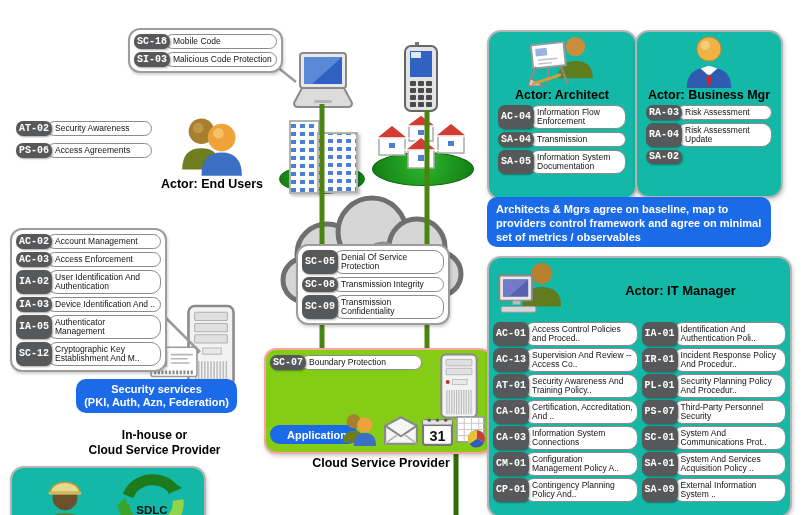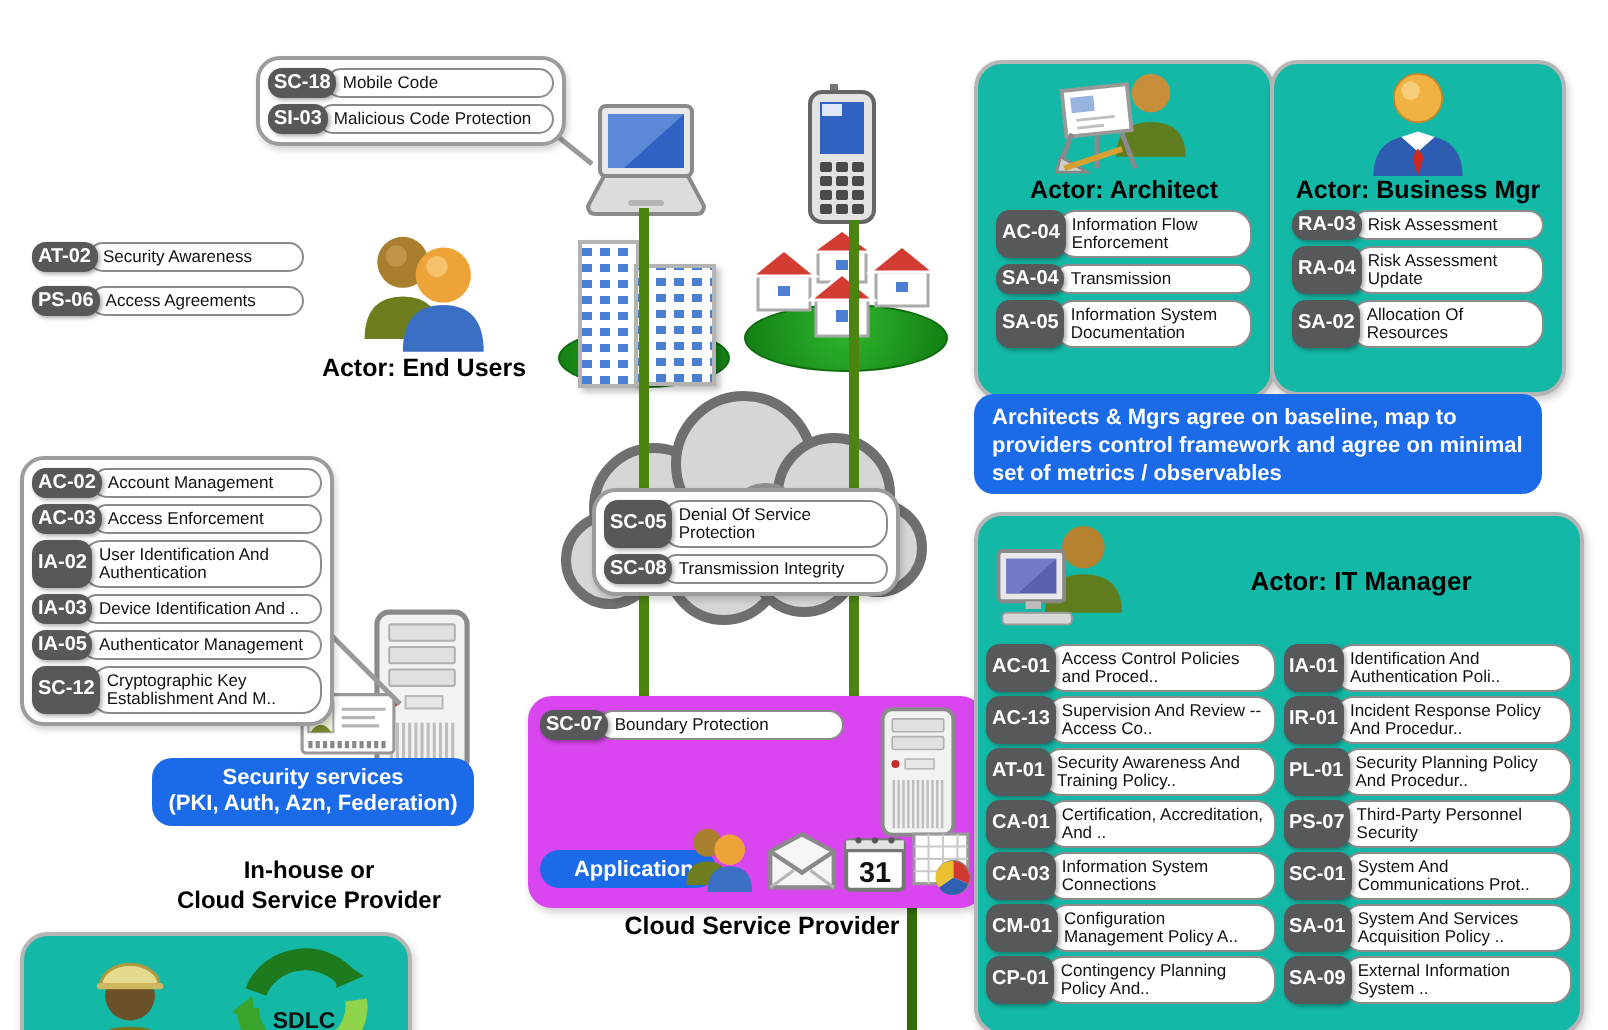--- a/index.html
+++ b/index.html
@@ -7,21 +7,21 @@
          font-family:"Liberation Sans",sans-serif;}
   .abs{position:absolute;}
   svg{display:block;overflow:visible;}
   svg text{font-family:"Liberation Sans",sans-serif;}
 
   
   .pill{display:flex;align-items:stretch;}
   .pill .code{position:relative;z-index:2;background:#57585a;color:#fff;font-weight:bold;
               font-size:10px;line-height:10px;border-radius:7px;padding:2px 3px;
               display:flex;align-items:center;justify-content:center;white-space:nowrap;
-              box-shadow:1px 1px 2px rgba(0,0,0,.35);}
+              box-shadow:1px 1px 2px rgba(0,0,0,.35);font-family:Liberation Mono, monospace;}
   .pill .cap{background:#fff;border:1.6px solid #8b8b8b;border-radius:10px;font-size:8.5px;
              line-height:9px;color:#111;display:flex;align-items:center;
              padding:2px 3px 2px 7px;margin-left:-5px;flex:1;}
   .pillstack{position:absolute;display:flex;flex-direction:column;gap:7px;}
 
   
   .group{position:absolute;background:#fff;border:2px solid #9c9c9c;border-radius:12px;
          padding:4px;display:flex;flex-direction:column;gap:3px;
          box-shadow:1px 2px 3px rgba(0,0,0,.18);z-index:10;}
 
@@ -39,21 +39,21 @@
   .bld{position:absolute;border:2px solid #b3b3b3;background-color:#fff;
        background-image:
          repeating-linear-gradient(0deg,rgba(255,255,255,0) 0 4px,#fff 4px 8px),
          repeating-linear-gradient(90deg,#4a7fd4 0 5px,#fff 5px 9px);
        box-shadow:2px 2px 3px rgba(0,0,0,.25);z-index:2;}
   .platform{position:absolute;border-radius:50%;
             background:radial-gradient(circle at 50% 30%,#2eb82e,#117a11);
             border:1px solid #0e6b0e;z-index:1;}
   .icon{z-index:2;}
   .lines{position:absolute;left:0;top:0;z-index:4;pointer-events:none;}
-  .cspbox{position:absolute;background:#d946ef;border:2px solid #d946ef;border-radius:12px;
+  .cspbox{position:absolute;background:#84cc16;border:2px solid #fca5a5;border-radius:12px;
           box-shadow:1px 2px 4px rgba(0,0,0,.2);z-index:10;}
 </style>
 </head>
 <body>
 
 <div class="stage">
 
   <div class="platform" style="left:279px;top:164px;width:84px;height:28px;"></div>
   <div class="platform" style="left:372px;top:152px;width:100px;height:32px;"></div>
   <div class="bld" style="left:289px;top:120px;width:27px;height:70px;"></div>
@@ -217,20 +217,24 @@
 
   <div class="group" style="left:296px;top:244px;width:142px;">
       <div class="pill">
       <span class="code">SC-05</span>
       <span class="cap">Denial Of Service Protection</span>
     </div>
       <div class="pill">
       <span class="code">SC-08</span>
       <span class="cap">Transmission Integrity</span>
     </div>
+      <div class="pill">
+      <span class="code">SC-09</span>
+      <span class="cap">Transmission Confidentiality</span>
+    </div>
     </div>
 
   <div class="abs bluebox" style="left:76px;top:379px;width:157px;padding:4px 2px;font-size:11px;line-height:13px;text-align:center;z-index:10;">
     <div>Security services</div>
     <div>(PKI, Auth, Azn, Federation)</div>
   </div>
   <div class="abs" style="left:76px;top:428px;width:157px;text-align:center;font-weight:bold;font-size:12px;line-height:15px;z-index:10;">
     <div>In-house or</div>
     <div>Cloud Service Provider</div>
   </div>
@@ -325,21 +329,20 @@
         <div class="pill">
         <span class="code">RA-03</span>
         <span class="cap">Risk Assessment</span>
       </div>
         <div class="pill">
         <span class="code">RA-04</span>
         <span class="cap">Risk Assessment Update</span>
       </div>
         <div class="pill">
         <span class="code">SA-02</span>
-        <span class="cap">Allocation Of Resources</span>
       </div>
       </div>
   </div>
 
   <div class="abs bluebox" style="left:487px;top:197px;width:266px;height:40px;padding:5px 9px;font-size:11px;line-height:14px;z-index:10;">Architects &amp; Mgrs agree on baseline, map to providers control framework and agree on minimal set of metrics / observables</div>
 
   <div class="actorbox" style="left:487px;top:256px;width:293px;height:250px;align-items:stretch;">
     <div style="display:flex;align-items:center;">
       <svg class="icon" width="82" height="56" viewBox="0 0 80 58">
         <circle cx="48" cy="12" r="11" fill="#b5812f"></circle>

